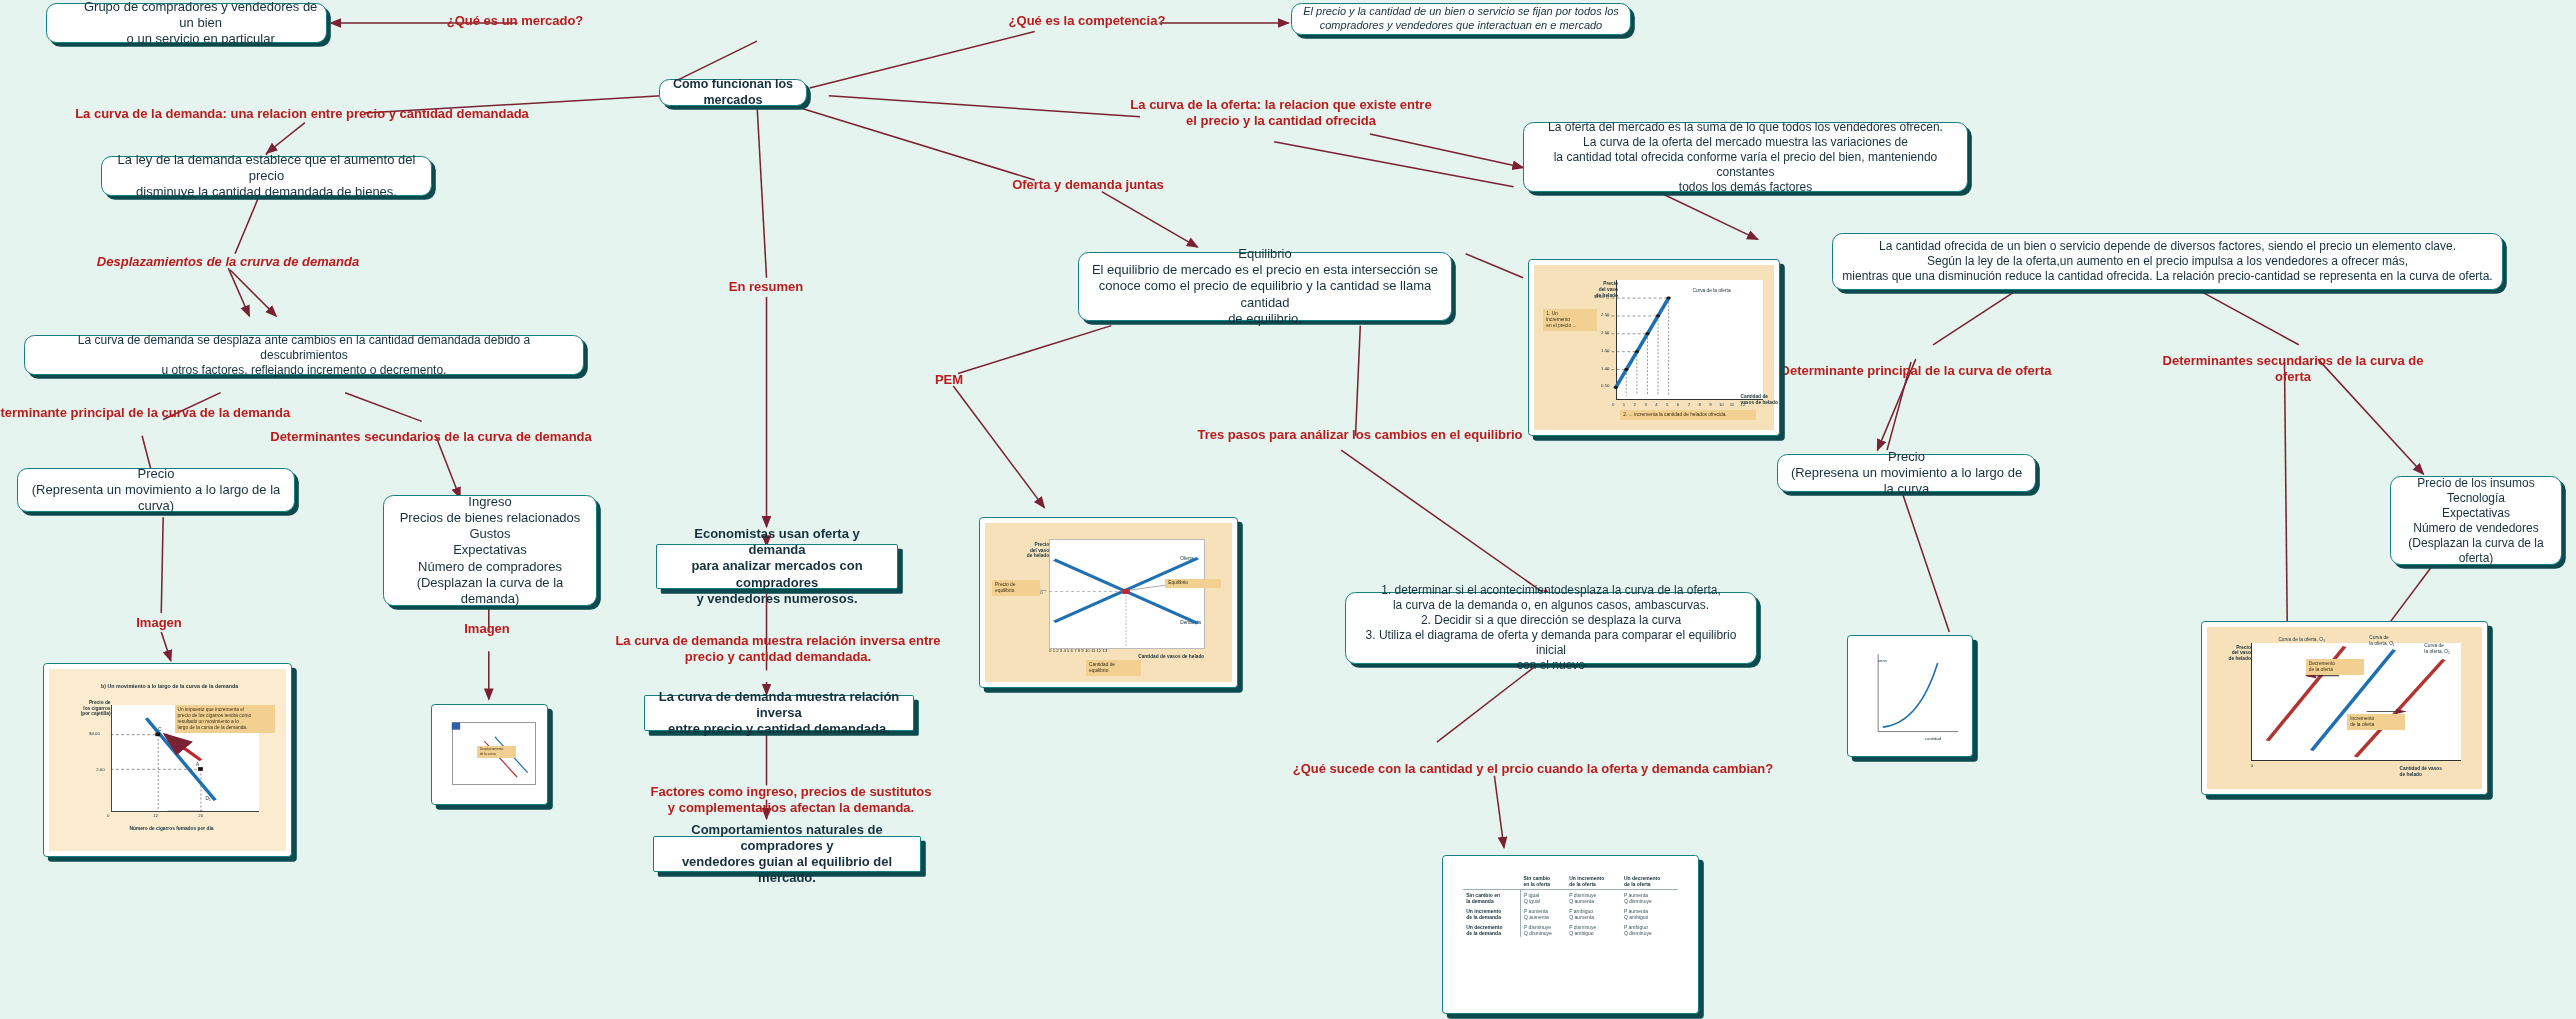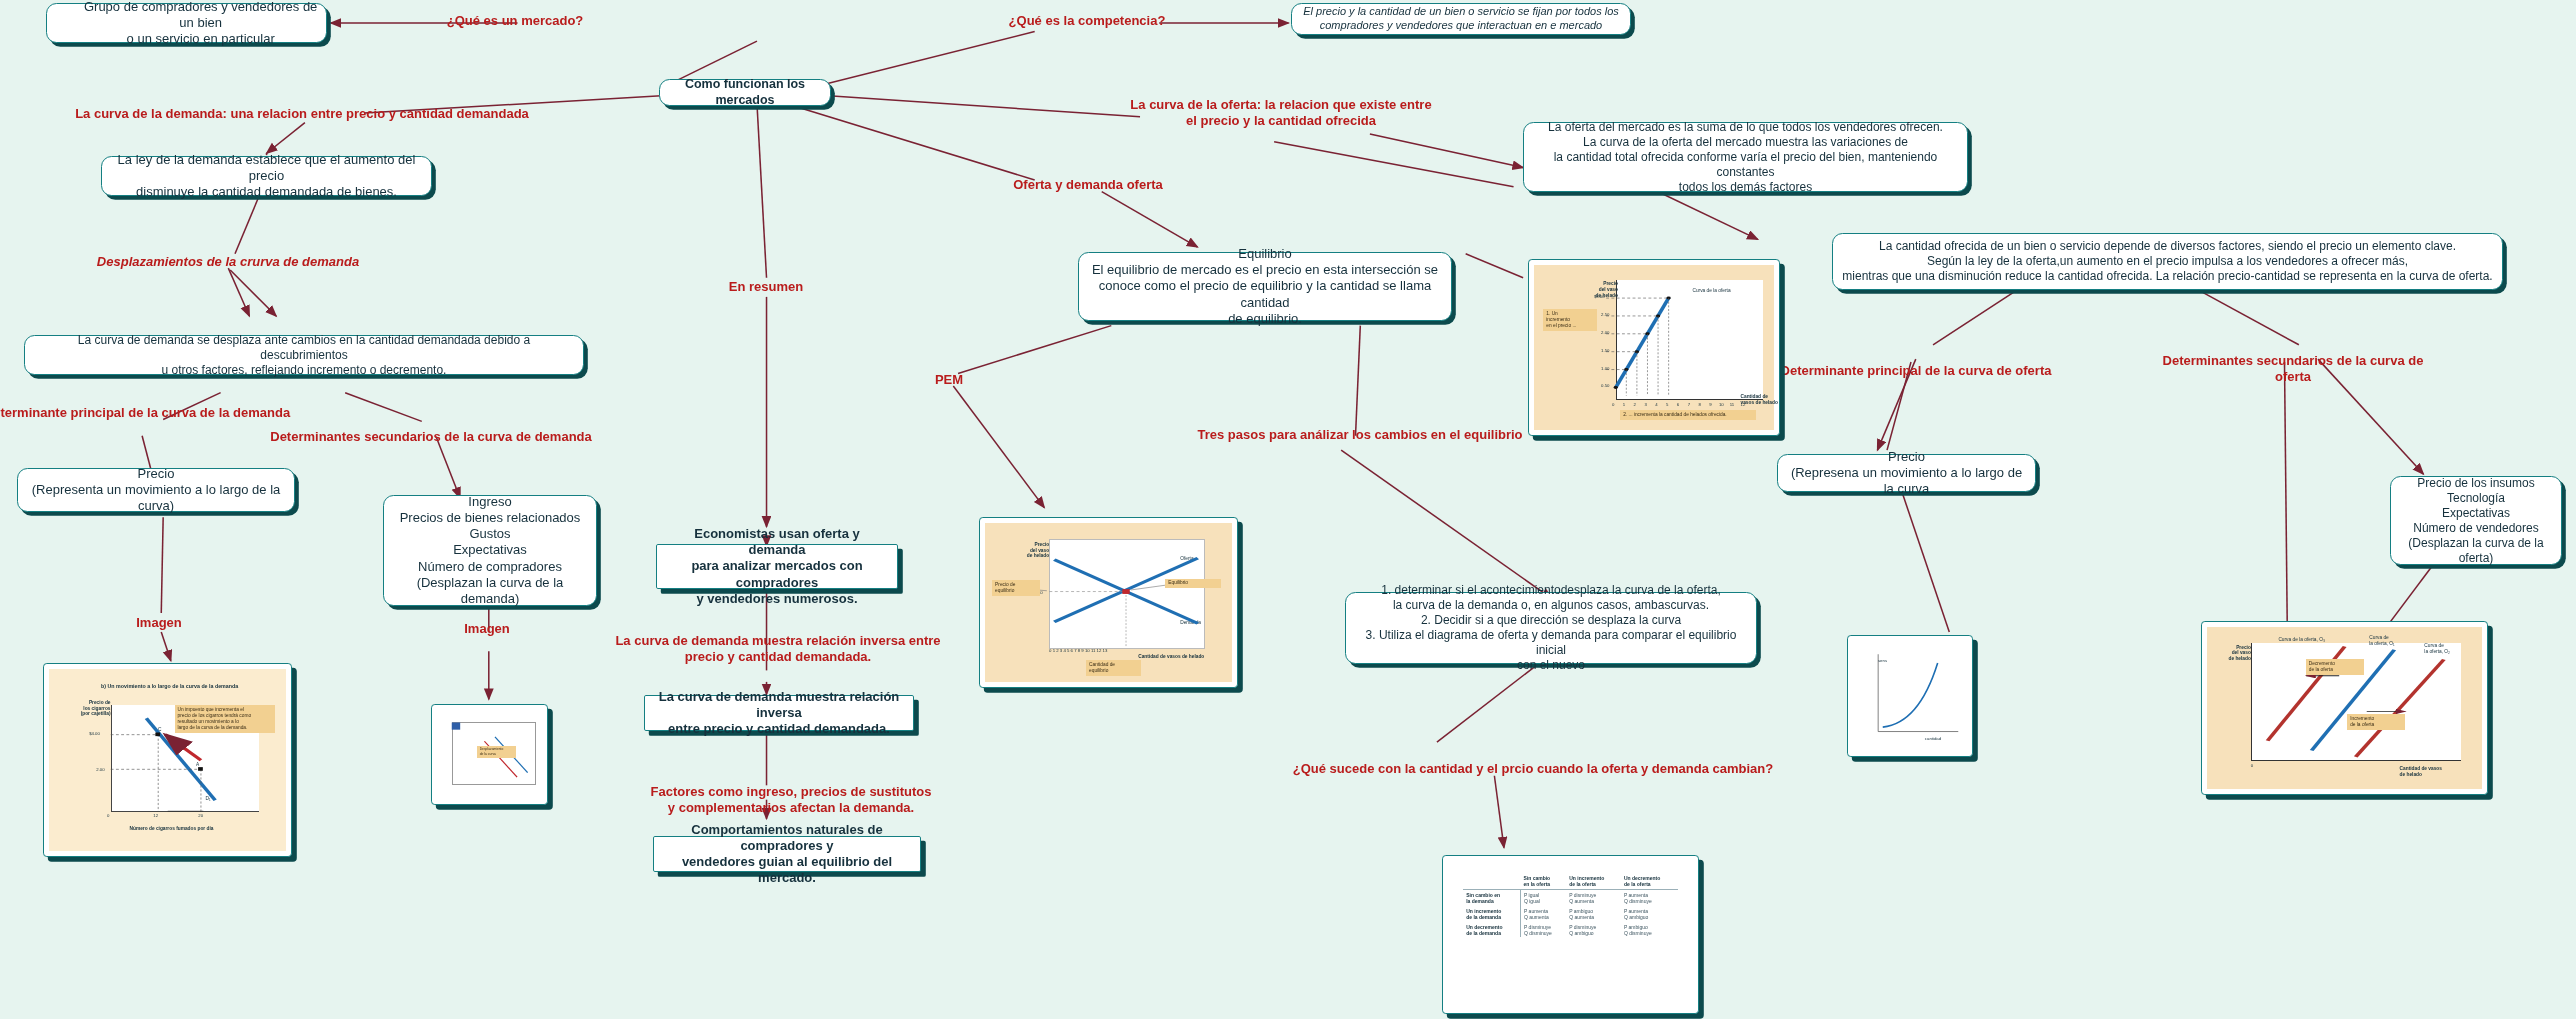--- a/index.html
+++ b/index.html
@@ -162,21 +162,21 @@
       <path d="M1560,810 L1570,885" marker-end="url(#ah)"></path>
     </g>
   </svg>
 
   <div class="node" style="left:46px;top:2.9px;width:281px;height:40px;padding-left:36px;">Grupo de compradores y vendedores de un bien
 o un servicio en particular</div>
 
   <div class="node" style="left:1291px;top:2.9px;width:340px;height:32px;font-size:11px;font-style:italic;">El precio y la cantidad de un bien o servicio se fijan por todos los
 compradores y vendedores que interactuan en e mercado</div>
 
-  <div class="node" style="left:659px;top:79px;width:172px;height:27px;font-weight:bold;font-size:12.5px;">Como funcionan los mercados</div>
+  <div class="node" style="left:659px;top:79px;width:148px;height:27px;font-weight:bold;font-size:12.5px;">Como funcionan los mercados</div>
 
   <div class="node" style="left:101px;top:156px;width:331px;height:40px;">La ley de la demanda establece que el aumento del precio
 disminuye la cantidad demandada de bienes.</div>
 
   <div class="node" style="left:24px;top:335px;width:560px;height:40px;font-size:12px;">La curva de demanda se desplaza ante cambios en la cantidad demandada debido a descubrimientos
 u otros factores, reflejando incremento o decremento.</div>
 
   <div class="node" style="left:17px;top:468px;width:278px;height:44px;">Precio
 (Representa un movimiento a lo largo de la curva)</div>
 
@@ -228,21 +228,21 @@
 
   <div class="lbl" style="left:515px;top:13.4px;">¿Qué es un mercado?</div>
 
   <div class="lbl" style="left:1087px;top:13.4px;">¿Qué es la competencia?</div>
 
   <div class="lbl" style="left:302px;top:106px;">La curva de la demanda: una relacion entre precio y cantidad demandada</div>
 
   <div class="lbl" style="left:1281px;top:97px;">La curva de la oferta: la relacion que existe entre
 el precio y la cantidad ofrecida</div>
 
-  <div class="lbl" style="left:1088px;top:177px;">Oferta y demanda oferta</div>
+  <div class="lbl" style="left:1088px;top:177px;">Oferta y demanda juntas</div>
 
   <div class="lbl" style="left:766px;top:279px;">En resumen</div>
 
   <div class="lbl" style="left:949px;top:372px;">PEM</div>
 
   <div class="lbl" style="left:228px;top:254px;font-style:italic;">Desplazamientos de la crurva de demanda</div>
 
   <div class="lbl" style="left:137px;top:405px;">Determinante principal de la curva de la demanda</div>
 
   <div class="lbl" style="left:431px;top:429px;">Determinantes secundarios de la curva de demanda</div>

